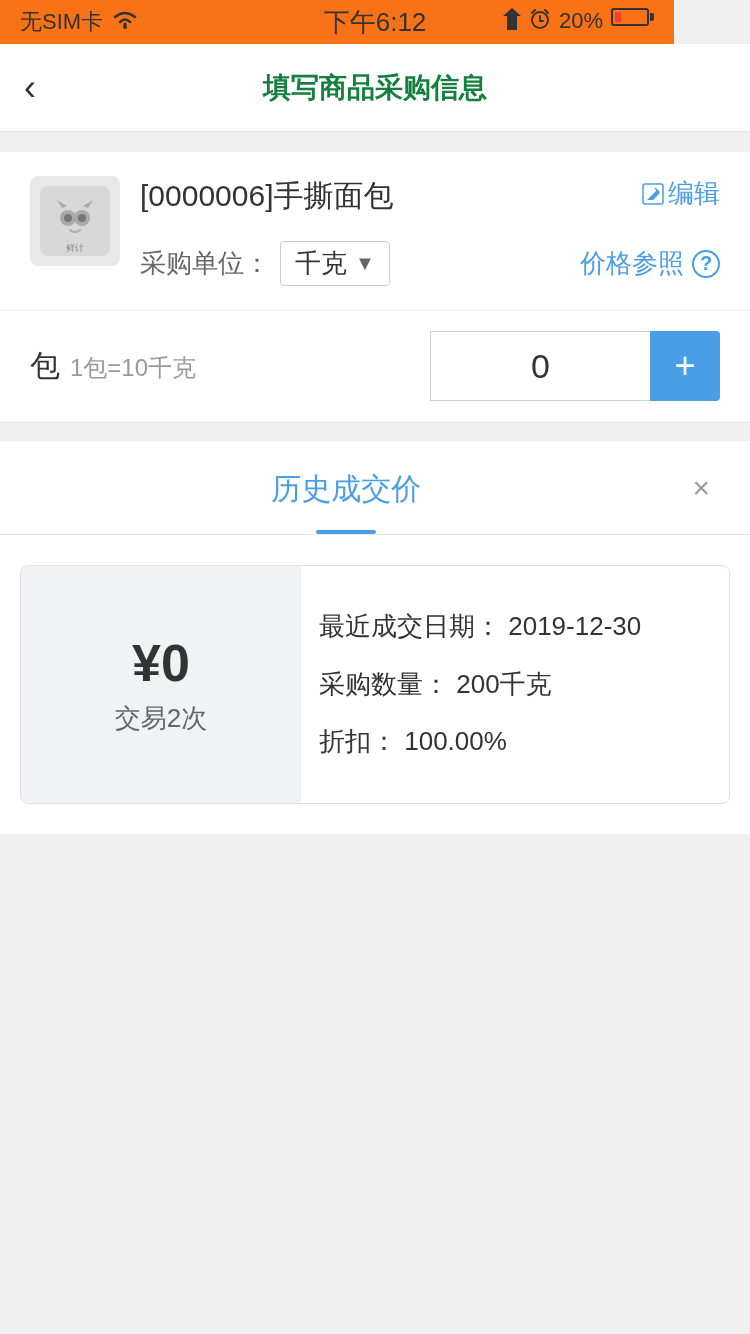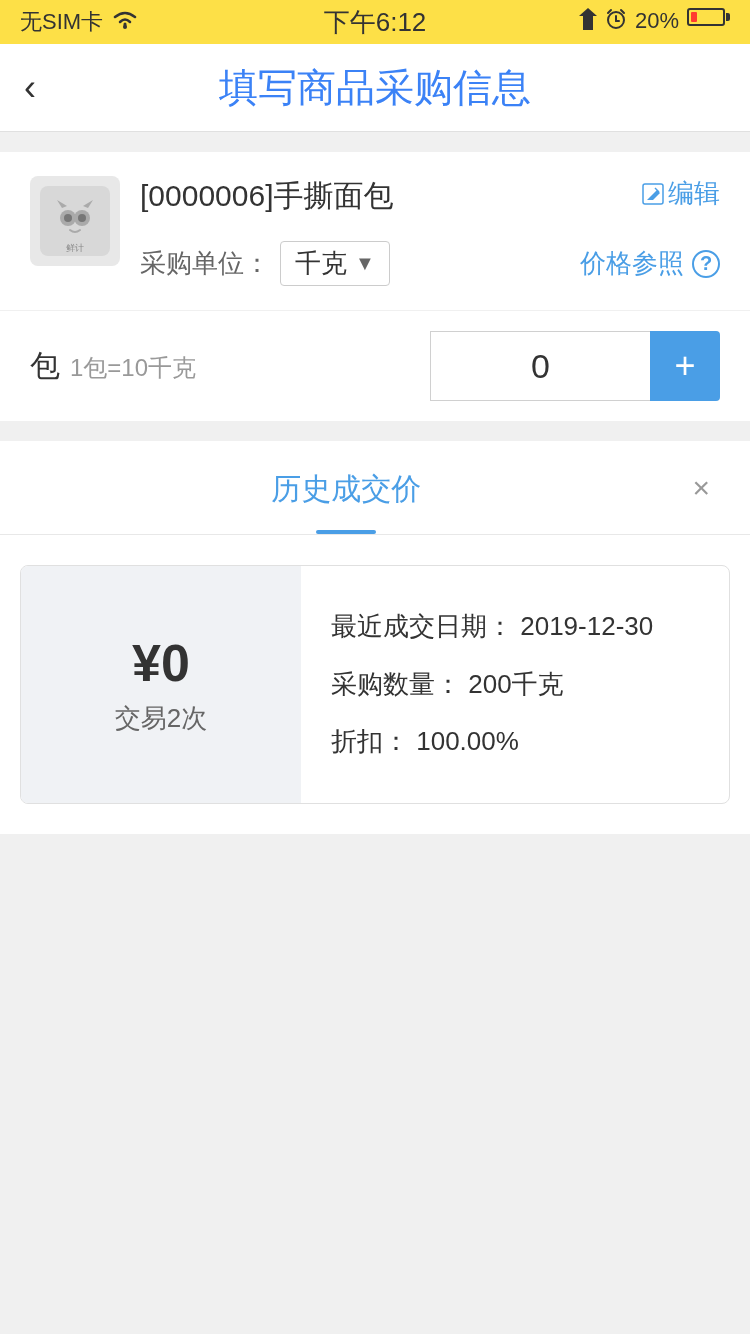--- a/index.html
+++ b/index.html
@@ -7,23 +7,23 @@
     body {
       width: 750px;
       min-height: 1334px;
       font-family: -apple-system, "PingFang SC", "Helvetica Neue", Arial, sans-serif;
       background: #f0f0f0;
       overflow-x: hidden;
     }
 
     
     .status-bar {
-      width: 750px;
+      width: 674px;
       height: 44px;
-      background: #fde047;
+      background: #f97316;
       display: flex;
       align-items: center;
       justify-content: space-between;
       padding: 0 20px;
       font-size: 24px;
     }
     .status-left {
       display: flex;
       align-items: center;
       gap: 8px;
@@ -85,23 +85,23 @@
       border-bottom: 1px solid #e0e0e0;
     }
     .nav-back {
       position: absolute;
       left: 24px;
       font-size: 36px;
       color: #333;
       cursor: pointer;
     }
     .nav-title {
-      font-size: 39px;
-      font-weight: 400;
-      color: #3b82f6;
+      font-size: 28px;
+      font-weight: 700;
+      color: #15803d;
     }
 
     
     .product-card {
       background: #fff;
       margin-top: 20px;
       padding: 24px 30px;
       display: flex;
       align-items: flex-start;
       gap: 20px;
@@ -304,21 +304,21 @@
       font-weight: 600;
       color: #333;
     }
     .transaction-count {
       font-size: 26px;
       color: #666;
       margin-top: 8px;
     }
     .transaction-right {
       flex: 1;
-      padding: 40px 30px;
+      padding: 40px 18px;
       display: flex;
       flex-direction: column;
       gap: 16px;
     }
     .transaction-detail {
       font-size: 26px;
       color: #333;
       line-height: 1.6;
     }
 

